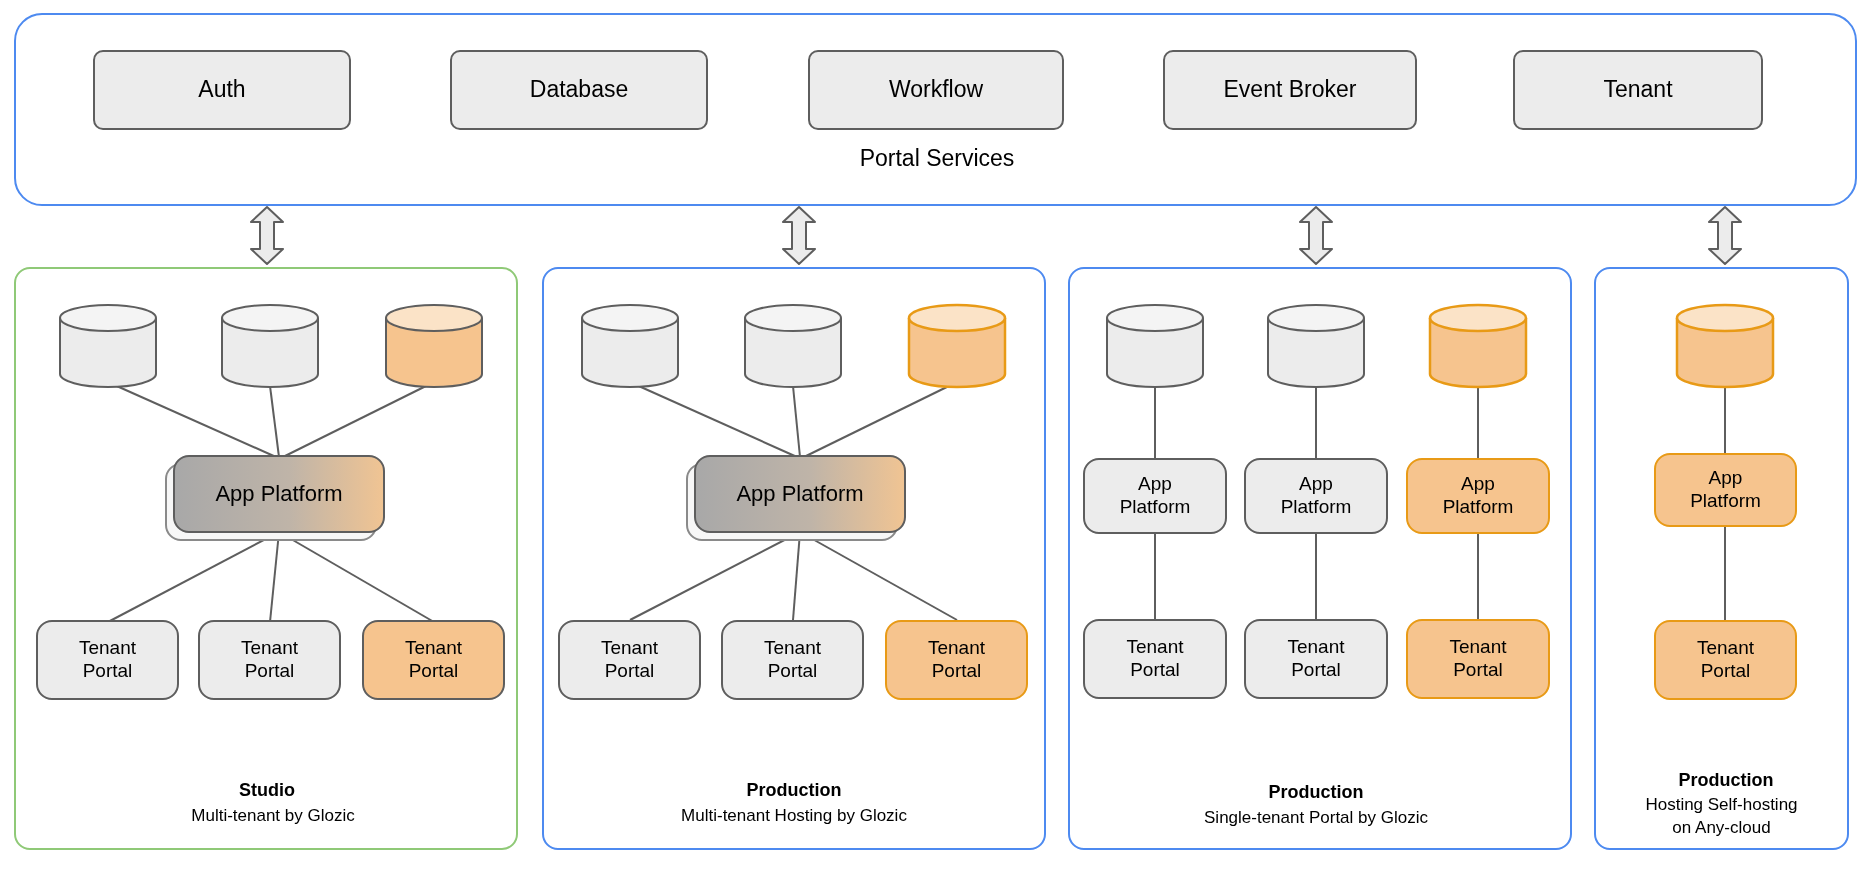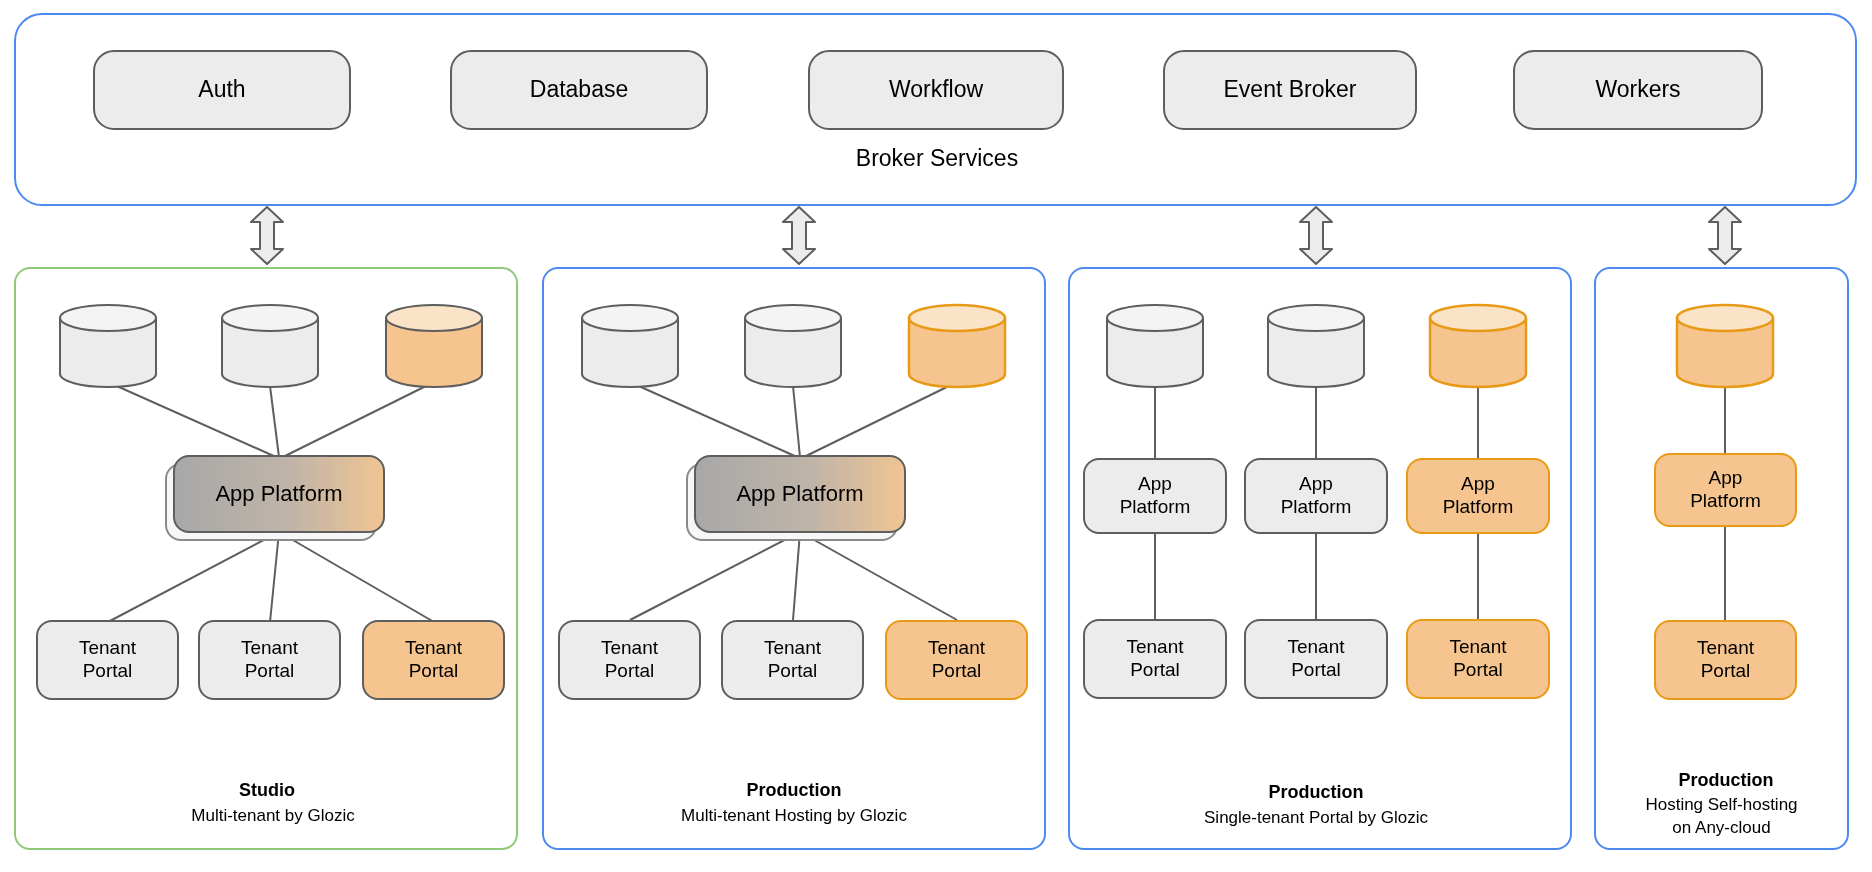--- a/index.html
+++ b/index.html
@@ -10,21 +10,21 @@
   #shape-layer{position:absolute;left:0;top:0;z-index:1;}
   .container{position:absolute;box-sizing:border-box;background:transparent;z-index:2;}
   .shared-box{left:14px;top:13px;width:1843px;height:193px;border:2px solid #4d8af0;border-radius:28px;}
   .section{top:267px;height:583px;border:2px solid #4d8af0;border-radius:16px;}
   .section.green{border-color:#8fc977;}
   .node{
     position:absolute;display:flex;align-items:center;justify-content:center;text-align:center;
     box-sizing:border-box;background:#ececec;border:2px solid #5e5e5e;border-radius:16px;
     font-size:19px;line-height:1.2;z-index:3;
   }
-  .svc{border-radius:21px;font-size:23px;top:50px;height:80px;}
+  .svc{border-radius:10px;font-size:23px;top:50px;height:80px;}
   .orange{background:#f6c48e;}
   .orange-border{border-color:#e89a16;}
   .app-wide{
     width:212px;height:78px;border-radius:16px;font-size:22px;
     background:linear-gradient(90deg,#a8a8a8 0%,#bfb4a8 55%,#f0c493 100%);
   }
   .app-shadow{
     position:absolute;width:212px;height:78px;border-radius:16px;box-sizing:border-box;
     background:#f7f7f7;border:2px solid #8a8a8a;z-index:2;
   }
@@ -128,23 +128,23 @@
   <div class="node svc" style="left:450px;width:258px;text-align:center;">
       <span>Database</span>
     </div>
   <div class="node svc" style="left:808px;width:256px;">
       <span>Workflow</span>
     </div>
   <div class="node svc" style="left:1163px;width:254px;">
       <span>Event Broker</span>
     </div>
   <div class="node svc" style="left:1513px;width:250px;">
-      <span>Workers</span>
-    </div>
-  <div class="shared-label">Broker Services</div>
+      <span>Tenant</span>
+    </div>
+  <div class="shared-label">Portal Services</div>
 
   <div class="container section green" style="left:14px;width:504px;"></div>
   <div class="app-shadow" style="left:165px;top:463px;"></div>
   <div class="node app-wide" style="left:173px;top:455px;">
       <span>App Platform</span>
     </div>
   <div class="node" style="left:36px;top:620px;width:143px;height:80px;">
       <span class="wrap-narrow">Tenant Portal</span>
     </div>
   <div class="node" style="left:198px;top:620px;width:143px;height:80px;">

